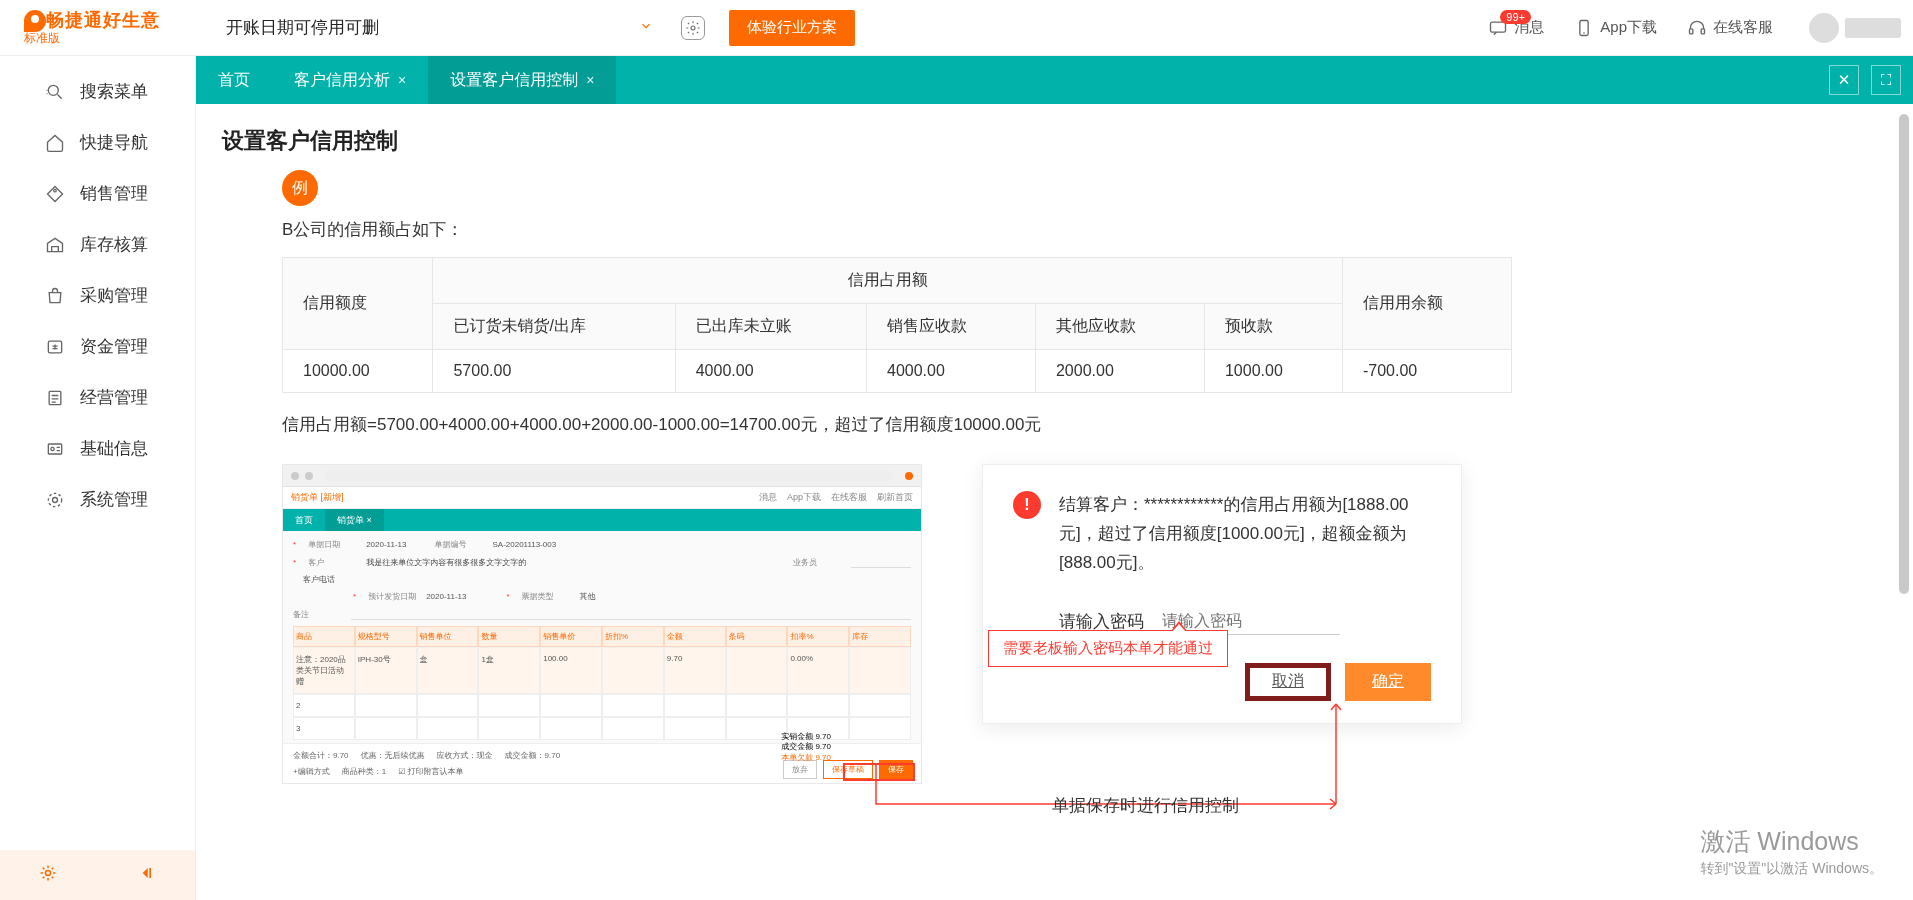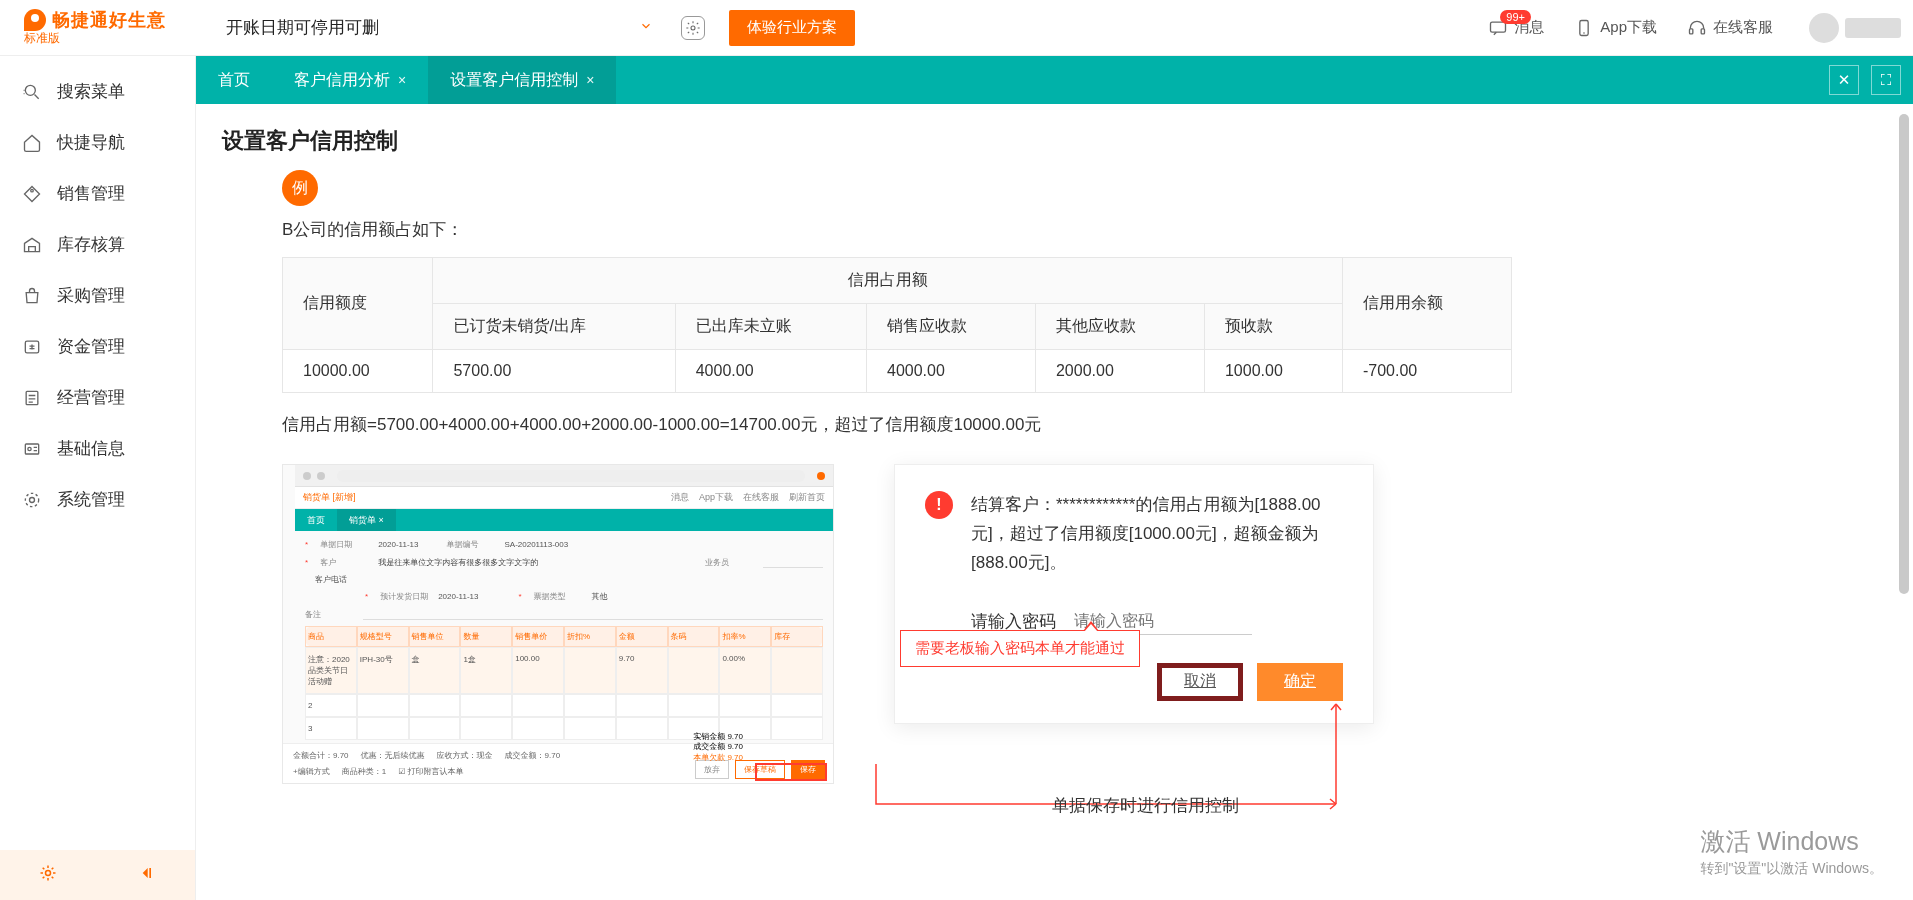--- a/index.html
+++ b/index.html
@@ -1,42 +1,42 @@
 <!DOCTYPE html>
 <html><head>
 <meta charset="utf-8">
 <style>
 * { margin: 0; padding: 0; box-sizing: border-box; font-family: "Microsoft YaHei", "PingFang SC", sans-serif; }
 body { background: #fff; width: 1913px; height: 900px; overflow: hidden; position: relative; }
 
 
 .top-header { height: 56px; display: flex; align-items: center; padding: 0 12px; border-bottom: 1px solid #eee; }
 .logo-block { width: 196px; display: flex; flex-direction: column; align-items: flex-start; padding-left: 12px;}
-.logo-row { display: flex; align-items: center; gap: 6px; }
+.logo-row { display: flex; align-items: flex-end; }
 .logo-mark { width: 22px; height: 22px; background: #ff6a00; border-radius: 50% 50% 50% 0; position: relative; }
 .logo-mark::after { content:""; position:absolute; width:8px; height:8px; background:#fff; border-radius:50%; top:5px; left:7px;}
 .logo-text { color: #ff6a00; font-size: 18px; font-weight: 600; letter-spacing: 1px;}
 .logo-sub { color: #ff6a00; font-size: 12px; margin-top: -2px;}
 .plan-dd { font-size: 17px; color: #222; margin-left: 18px; display:flex; align-items:center; gap:260px; }
 .plan-caret { color:#ff6a00; font-size:14px;}
 .gear { margin-left: 28px; width: 24px; height:24px; border:1.5px solid #999; border-radius:6px; display:flex; align-items:center; justify-content:center; color:#777; cursor:pointer;}
 .cta-btn { margin-left: 24px; background:#ff6a00; color:#fff; border:none; height:36px; padding:0 18px; font-size:15px; border-radius:2px; cursor:pointer;}
 .hdr-spacer { flex:1; }
 .hdr-item { display:flex; align-items:center; gap:6px; color:#555; font-size:15px; margin-right:30px; cursor:pointer; position:relative;}
 .badge { position:absolute; top:-8px; left:12px; background:#ff3b30; color:#fff; font-size:11px; padding:1px 6px; border-radius:9px;}
 .avatar { width:30px; height:30px; border-radius:50%; background:#ddd; margin-left:6px; margin-right:6px;}
 .userlabel { width:56px; height:20px; background:#ddd; border-radius:3px;}
 .hdr-icon { width:20px; height:20px; display:inline-block; }
 
 
 .body-row { display:flex; height: calc(900px - 56px); }
 
 
 .sidebar { width: 196px; border-right:1px solid #eee; display:flex; flex-direction:column; padding-top:10px;}
-.sb-item { display:flex; align-items:center; gap:14px; padding:14px 0 14px 21px; font-size:17px; color:#333; cursor:pointer;}
+.sb-item { display:flex; align-items:center; gap:14px; padding:14px 0 14px 44px; font-size:17px; color:#333; cursor:pointer;}
 .sb-item .sb-icon { width:22px; height:22px; display:flex; align-items:center; justify-content:center; color:#666;}
 .sb-spacer { flex:1; }
 .sb-footer { height:50px; background:#fff3e9; display:flex; align-items:center; justify-content:space-around; color:#ff6a00;}
 .sb-footer .fi { cursor:pointer; font-size:18px;}
 
 
 .main { flex:1; display:flex; flex-direction:column; background:#f5f6f7;}
 .tabs-bar { height:48px; background:#00b2a9; display:flex; align-items:stretch; color:#fff;}
 .tab { display:flex; align-items:center; padding:0 22px; font-size:16px; cursor:pointer; gap:8px;}
 .tab.active { background:#029e96; }
@@ -57,21 +57,21 @@
 .sub-title { font-size:17px; color:#333; margin-bottom:16px; margin-top:4px;}
 
 .credit-table { border:1px solid #e6e6e6; border-collapse:collapse; width:100%; max-width:1230px; margin-bottom:18px;}
 .credit-table th, .credit-table td { border:1px solid #e6e6e6; padding:12px 20px; font-size:16px; color:#333; text-align:left; font-weight:400;}
 .credit-table th { background:#fafafa;}
 .neg { color:#ff3b30;}
 
 .calc-line { font-size:17px; color:#333; margin-bottom:26px; line-height:1.6;}
 
 .illustration-row { display:flex; gap:60px; align-items:flex-start; position:relative;}
-.mock-left { width:552px; height:320px; background:#fafafa; border:1px solid #e8e8e8; position:relative; overflow:hidden;padding-left:12px;}
+.mock-left { width:640px; height:320px; background:#fafafa; border:1px solid #e8e8e8; position:relative; overflow:hidden;}
 .mock-browser-bar { height:22px; background:#f1f1f1; border-bottom:1px solid #e1e1e1; display:flex; align-items:center; padding:0 8px; gap:6px;}
 .mock-dot { width:8px; height:8px; border-radius:50%; background:#ccc;}
 .mock-url { flex:1; height:12px; background:#eee; border-radius:6px; margin:0 6px;}
 .mock-head { height:22px; background:#fff; display:flex; align-items:center; padding:0 8px; border-bottom:1px solid #eee; font-size:9px; color:#888; gap:10px;}
 .mock-head .mh-l { color:#ff6a00;}
 .mock-head .spacer{flex:1;}
 .mock-tabs { height:22px; background:#00b2a9; display:flex; align-items:center; font-size:9px; color:#fff;}
 .mock-tabs .mt { padding:0 12px; height:100%; display:flex; align-items:center;}
 .mock-tabs .mt.active { background:#029e96;}
 .mock-body { padding:8px 10px; font-size:8px; color:#555;}

